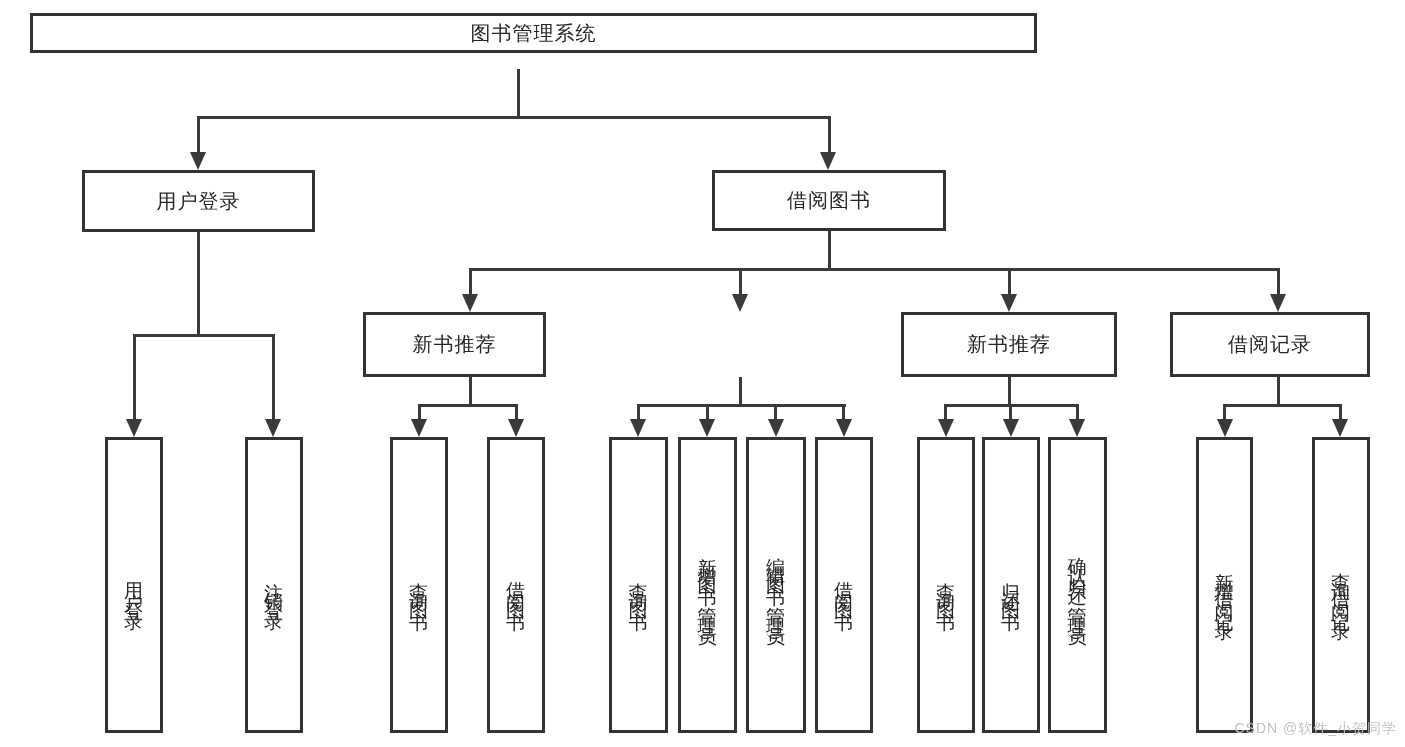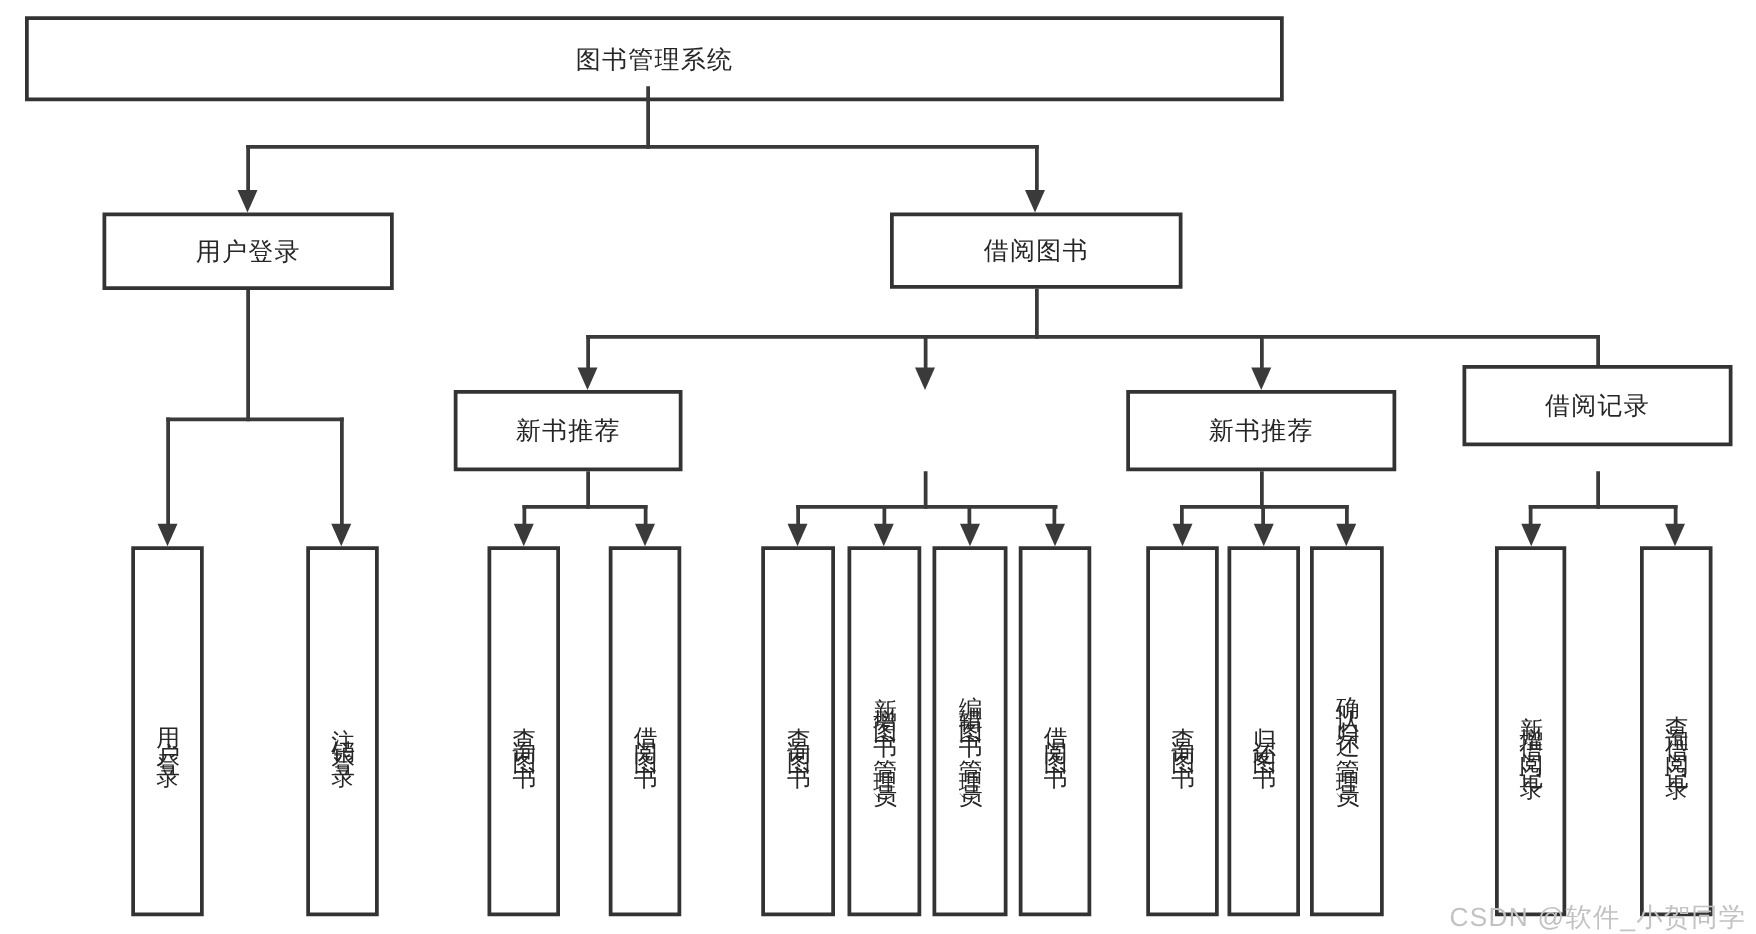--- a/index.html
+++ b/index.html
@@ -46,32 +46,32 @@
     width: 0;
     height: 0;
     border-left: 8px solid transparent;
     border-right: 8px solid transparent;
     border-top: 18px solid #3a3a3a;
   }
   .watermark {
     position: absolute;
     top: 720px;
     right: 8px;
-    font-size: 21px;
+    font-size: 14px;
     color: #c2c2c2;
     letter-spacing: 1px;
     white-space: nowrap;
   }
 </style>
 </head>
 <body>
 
 <div id="canvas">
 
-  <div class="node" style="left:20px; top:13px; width:1007px; height:68px;">图书管理系统</div>
+  <div class="node" style="left:30px; top:13px; width:1007px; height:40px;">图书管理系统</div>
 
   <div class="vline" style="left:517px; top:69px; height:50px;"></div>
   <div class="hline" style="left:197px; top:116px; width:634px;"></div>
   <div class="vline" style="left:197px; top:116px; height:37px;"></div>
   <div class="arrow" style="left:190px; top:152px;"></div>
   <div class="vline" style="left:828px; top:116px; height:37px;"></div>
   <div class="arrow" style="left:820px; top:152px;"></div>
 
   <div class="node" style="left:82px; top:170px; width:233px; height:62px;">用户登录</div>
   <div class="node" style="left:712px; top:170px; width:234px; height:61px;">借阅图书</div>
@@ -89,21 +89,21 @@
   <div class="arrow" style="left:462px; top:294px;"></div>
   <div class="vline" style="left:739px; top:268px; height:28px;"></div>
   <div class="arrow" style="left:732px; top:294px;"></div>
   <div class="vline" style="left:1008px; top:268px; height:28px;"></div>
   <div class="arrow" style="left:1001px; top:294px;"></div>
   <div class="vline" style="left:1277px; top:268px; height:28px;"></div>
   <div class="arrow" style="left:1270px; top:294px;"></div>
 
   <div class="node" style="left:363px; top:312px; width:183px; height:65px;">新书推荐</div>
   <div class="node" style="left:901px; top:312px; width:216px; height:65px;">新书推荐</div>
-  <div class="node" style="left:1170px; top:292px; width:216px; height:65px;">借阅记录</div>
+  <div class="node" style="left:1170px; top:312px; width:200px; height:65px;">借阅记录</div>
 
   <div class="vline" style="left:469px; top:377px; height:30px;"></div>
   <div class="hline" style="left:418px; top:404px; width:100px;"></div>
   <div class="vline" style="left:418px; top:404px; height:17px;"></div>
   <div class="arrow" style="left:411px; top:419px;"></div>
   <div class="vline" style="left:515px; top:404px; height:17px;"></div>
   <div class="arrow" style="left:508px; top:419px;"></div>
 
   <div class="vline" style="left:739px; top:377px; height:30px;"></div>
   <div class="hline" style="left:637px; top:404px; width:209px;"></div>

